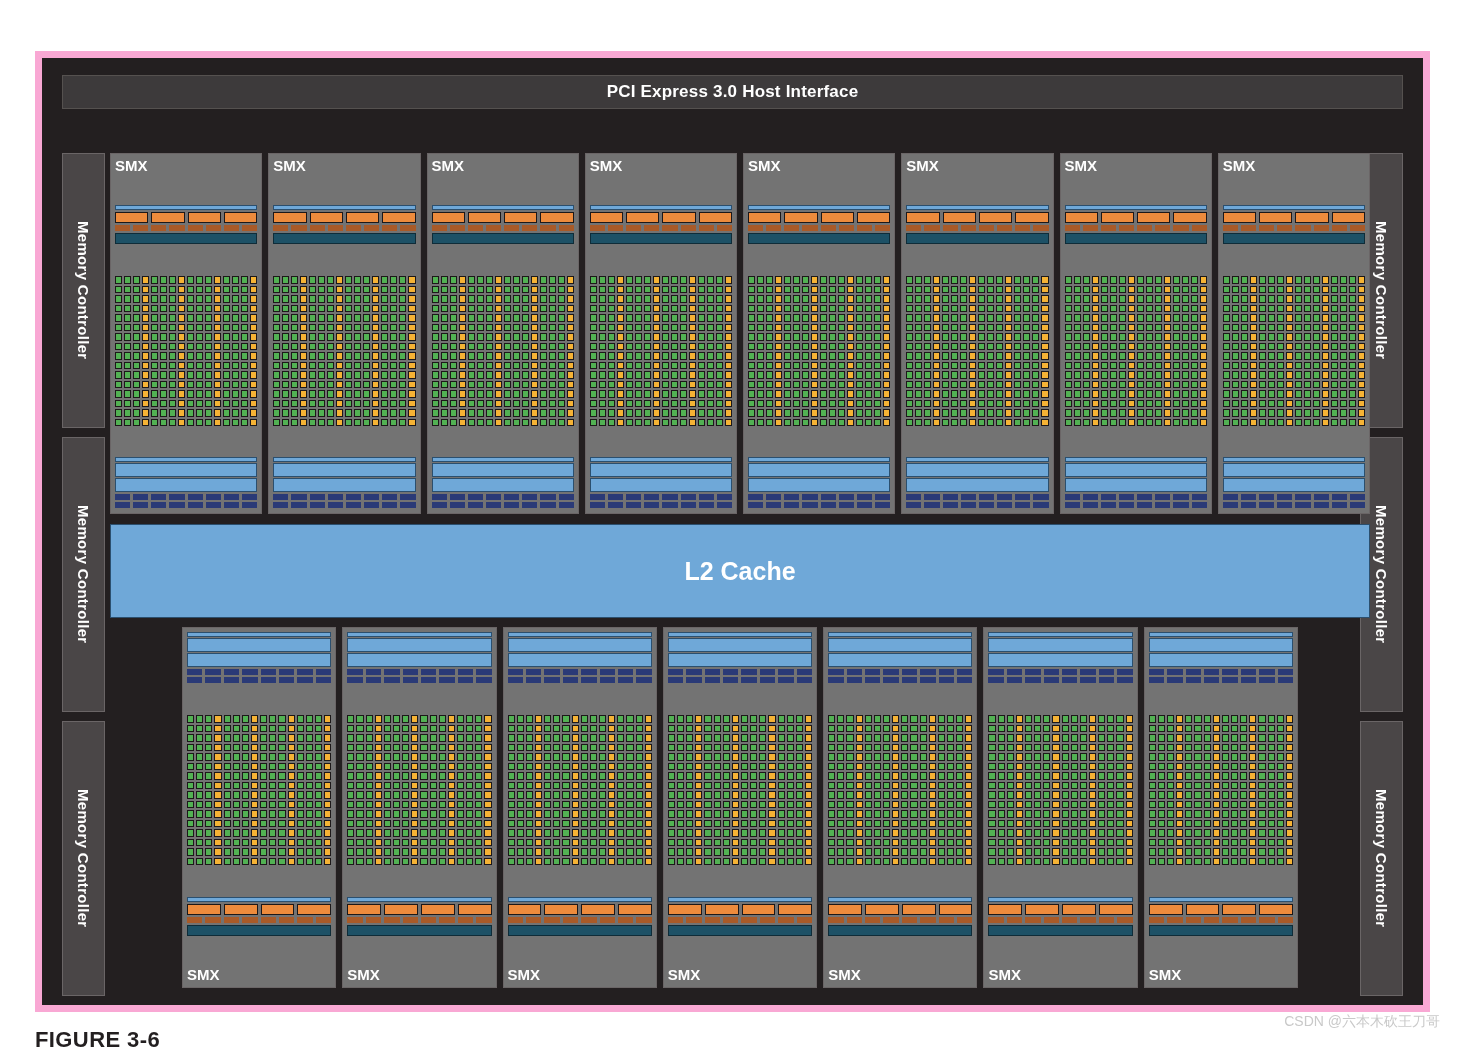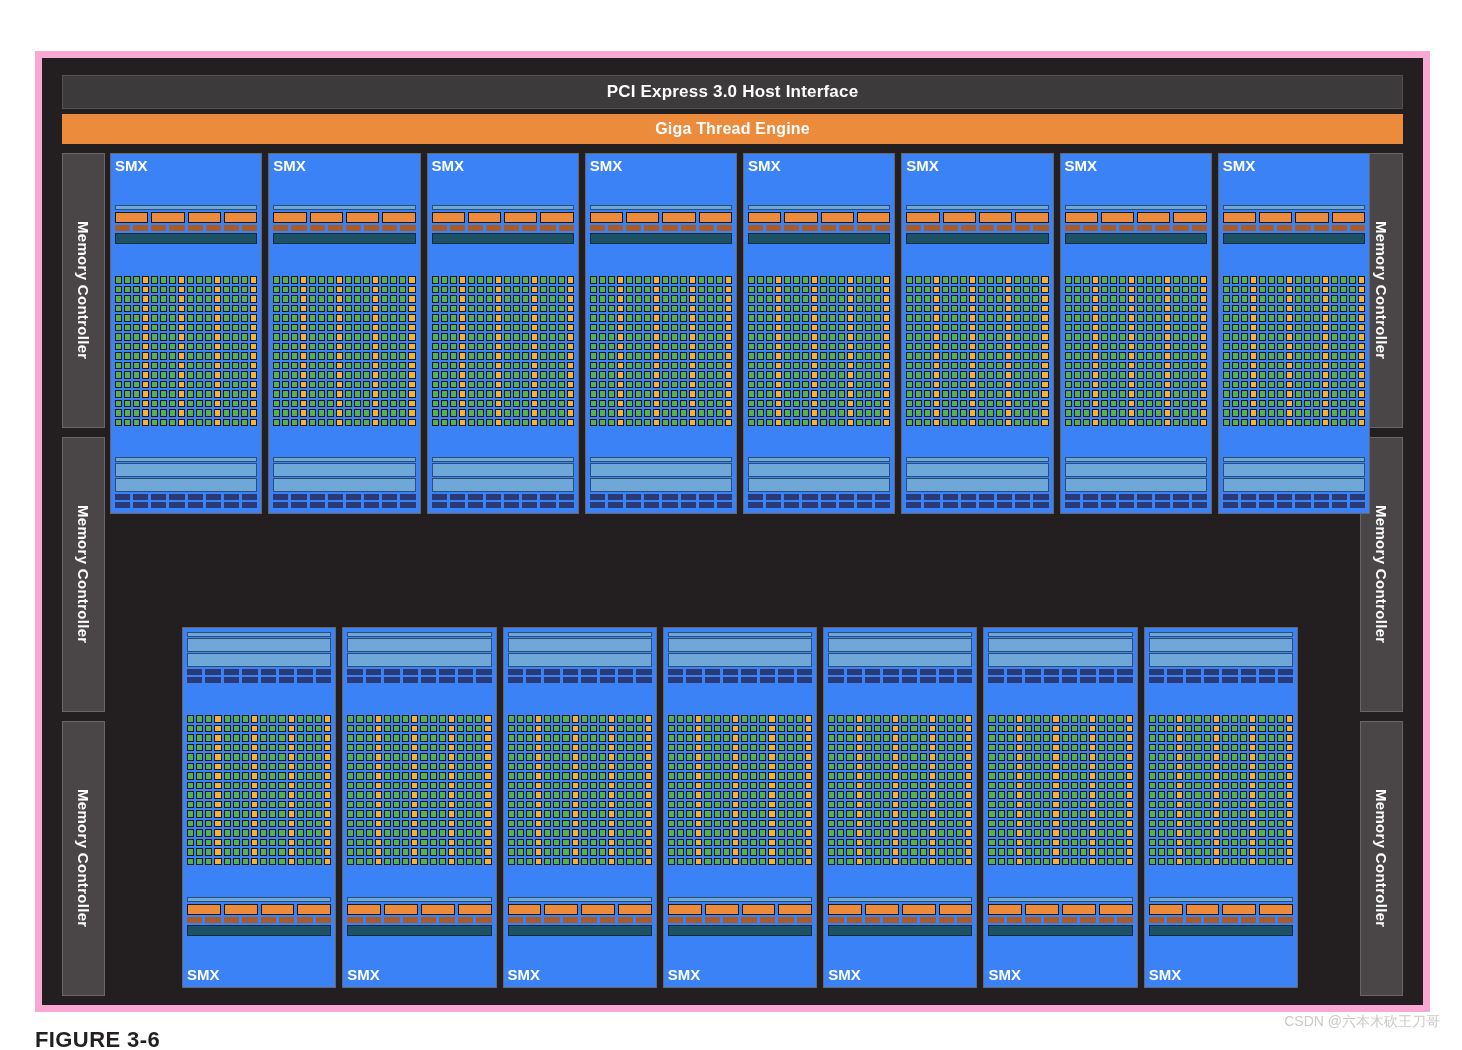--- a/index.html
+++ b/index.html
@@ -99,21 +99,21 @@
     top: 569px;
     width: 1116px;
     height: 361px;
     display: flex;
     gap: 6px;
   }
 
   .smx {
     flex: 1 1 0;
     min-width: 0;
-    background: #3b82f6;
+    background: #737373;
     border: 1px solid #6a6566;
     box-sizing: border-box;
     padding: 3px 4px;
     display: flex;
     flex-direction: column;
     gap: 28px;
   }
   .smx-label {
     color: #ffffff;
     font-size: 15px;
@@ -256,23 +256,20 @@
 </style>
 </head>
 <body>
 
 <div id="chip-frame">
 
   <div class="top-bar" id="pcie-bar">
     <span>PCI Express 3.0 Host Interface</span>
   </div>
 
-  <div class="top-bar" id="giga-thread-bar">
-    <span>Giga Thread Engine</span>
-  </div>
 
   <div class="mc-col" id="mc-left-1">
     <span class="mc-label">Memory Controller</span>
   </div>
   <div class="mc-col" id="mc-left-2">
     <span class="mc-label">Memory Controller</span>
   </div>
   <div class="mc-col" id="mc-left-3">
     <span class="mc-label">Memory Controller</span>
   </div>
@@ -2987,20 +2984,23 @@
             <i></i>
             <i></i>
             <i></i>
             <i></i>
             <i></i>
           </div>
         </div>
       </div>
     </div>
 
+  <div id="l2-cache">
+    <span>L2 Cache</span>
+  </div>
 
   <div id="smx-row-bottom">
       <div class="smx">
         <div class="band-group">
           <div class="bar-blue-thin2"></div>
           <div class="bar-blue-thick"></div>
           <div class="bar-blue-thick"></div>
           <div class="row-navy-8">
             <i></i>
             <i></i>

